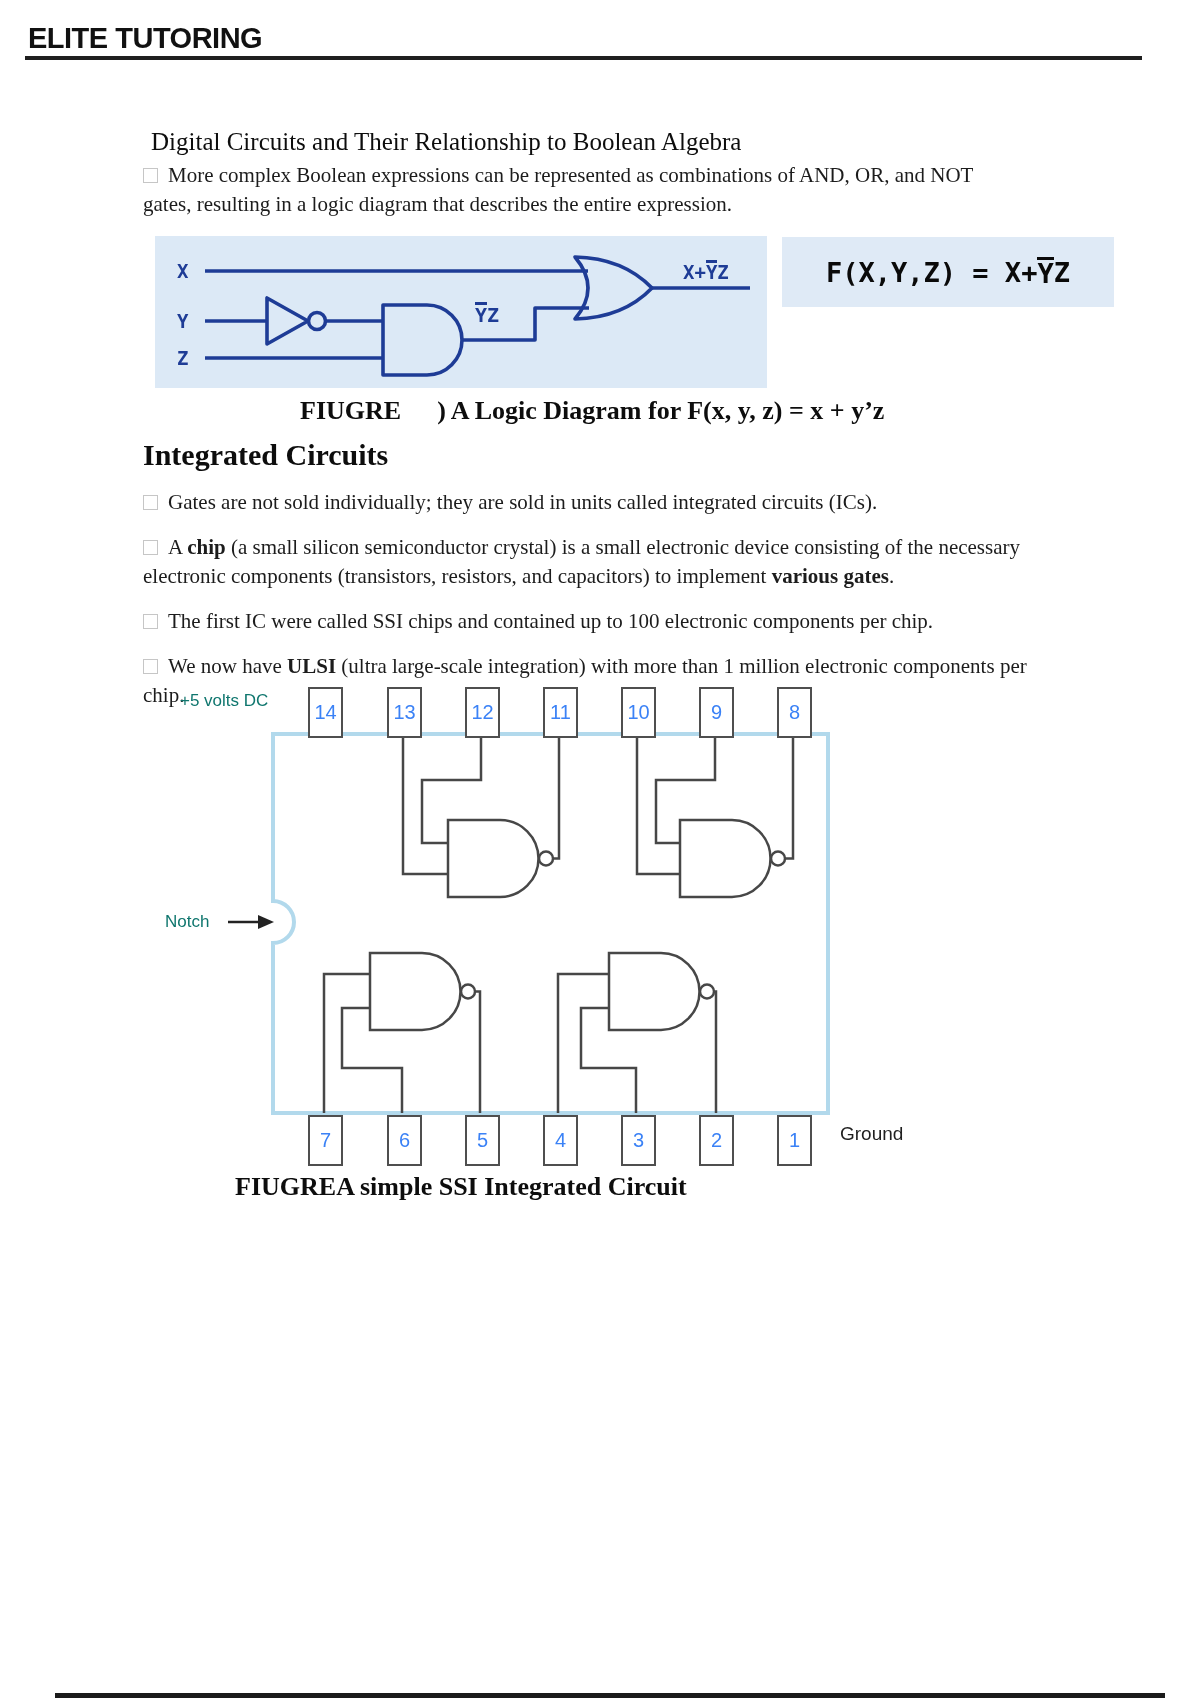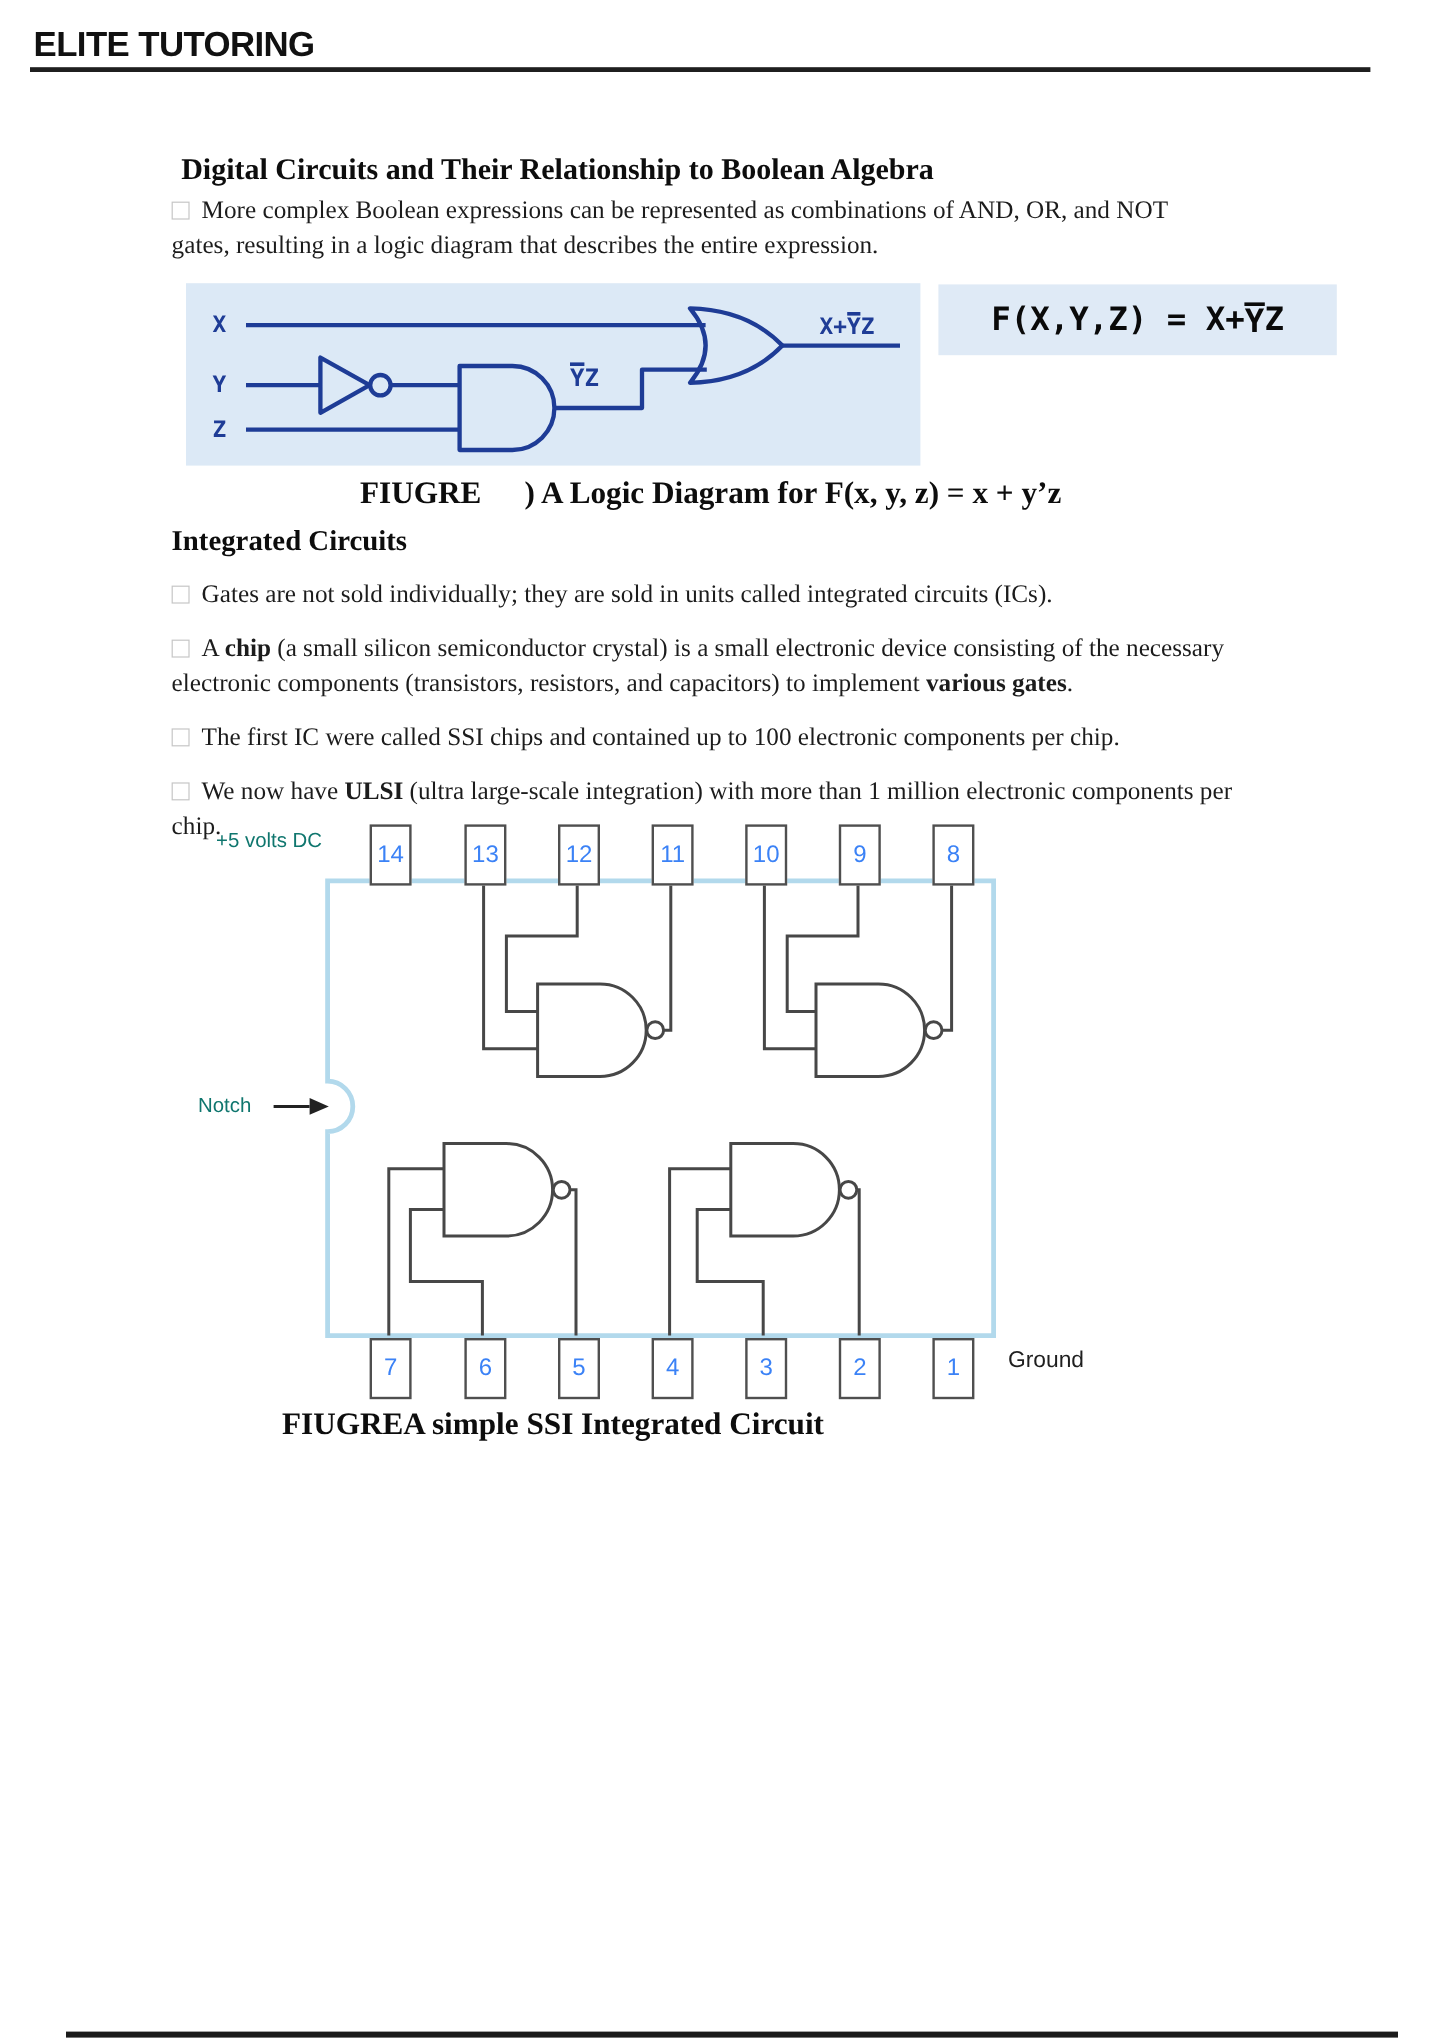--- a/index.html
+++ b/index.html
@@ -4,42 +4,42 @@
 <style>
   html,body{margin:0;padding:0;background:#fff;}
   .page{position:relative;width:1200px;height:1700px;background:#fff;overflow:hidden;
         font-family:"Liberation Serif",serif;color:#1a1a1a;}
   
   .brand{position:absolute;left:28px;top:22px;font-family:"Liberation Sans",sans-serif;
          font-size:29px;font-weight:700;letter-spacing:-0.5px;color:#111;}
   .brand-rule{position:absolute;left:25px;top:56px;width:1117px;height:4px;background:#1f1f1f;}
   
   .sec1{position:absolute;left:143px;top:128px;width:880px;}
-  .sec1 h1{margin:0 0 5px 8px;font-size:25px;font-weight:bold;color:#0d0d0d;}
+  .sec1 h1{margin:0 0 5px 8px;font-size:25px;font-weight:normal;color:#0d0d0d;}
   .para{font-size:21px;line-height:29px;margin:0;color:#1c1c1c;}
   .bullet-sq{display:inline-block;width:13px;height:13px;border:1.5px solid #c6c6c6;
              margin-right:10px;transform:translateY(1px);}
   .b{font-weight:bold;}
   
   .logic-row{position:absolute;left:155px;top:236px;width:960px;height:155px;}
   .diagram-box{position:absolute;left:0;top:0;width:612px;height:152px;background:#dce9f6;}
-  .formula-box{position:absolute;left:627px;top:1px;width:332px;height:59px;background:#dfeaf6;
+  .formula-box{position:absolute;left:627px;top:1px;width:332px;height:70px;background:#dfeaf6;
                display:flex;align-items:center;justify-content:center;
                font-family:"DejaVu Sans Mono",monospace;font-weight:bold;font-size:27px;color:#0a0a0a;}
   .gate-label{position:absolute;font-family:"DejaVu Sans Mono",monospace;font-weight:bold;
               font-size:19px;color:#1e3c96;}
   .ov{display:inline-block;border-top:3px solid currentColor;line-height:1.0;}
   .caption{position:absolute;font-size:26px;font-weight:bold;color:#0d0d0d;white-space:nowrap;}
   #caption1{left:300px;top:396px;}
   #caption1 .cap-word{margin-right:36px;}
   #caption2{left:235px;top:1172px;}
   #caption2 .cap-word{}
   
   .sec2{position:absolute;left:143px;top:438px;width:900px;}
-  .sec2 h2{margin:0 0 10px 0;font-size:24px;font-weight:bold;color:#0d0d0d;}
+  .sec2 h2{margin:0 0 10px 0;font-size:30px;font-weight:bold;color:#0d0d0d;}
   .sec2 p{margin:16px 0 7px 0;}
   
   .ic-fig{position:absolute;left:140px;top:675px;width:840px;height:500px;}
   .ic-fig svg{position:absolute;left:0;top:0;}
   .pin-box{position:absolute;width:31px;height:47px;border:2px solid #4f4f4f;background:#fff;
            display:flex;align-items:center;justify-content:center;
            font-family:"Liberation Sans",sans-serif;font-size:20px;color:#3b82f6;}
   .ic-label{position:absolute;font-family:"Liberation Sans",sans-serif;font-size:17px;color:#0f766e;}
   #ground-label{font-size:19px;color:#1f1f1f;}
   

